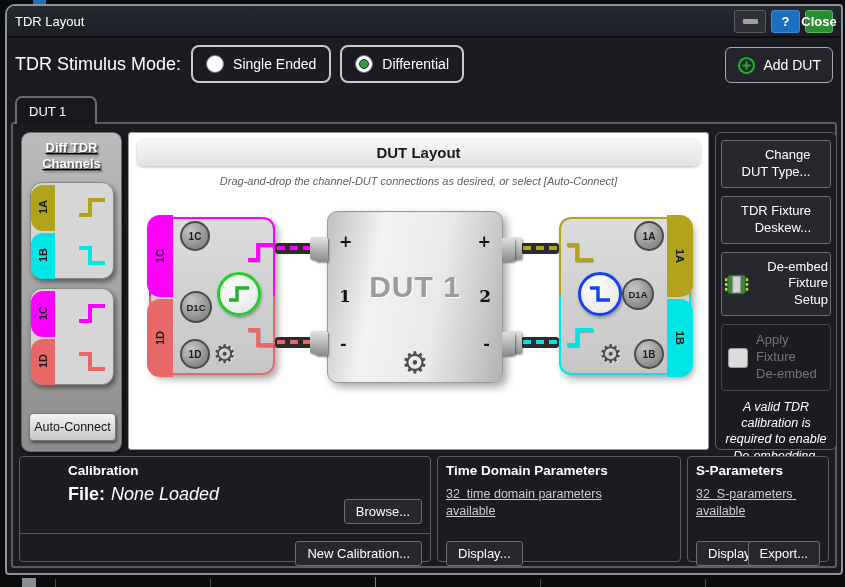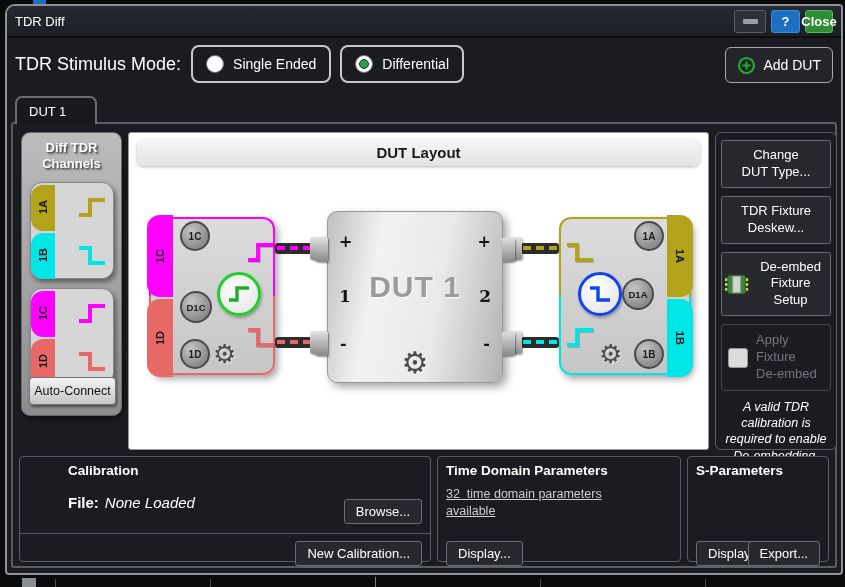--- a/index.html
+++ b/index.html
@@ -44,23 +44,23 @@
   .tab { position:relative; z-index:3; margin:6px 0 0 8px; width:82px; height:28px;
     background:#17191d; border:2px solid #6a6d73; border-bottom:none;
     border-radius:7px 7px 0 0; color:#fff; font-size:13px; display:flex;
     align-items:center; padding-left:12px; }
 
   
   .frame { position:absolute; left:4px; right:4px; top:116px; bottom:5px;
     border:2px solid #5a5d63; border-radius:3px; background:#1a1c21; }
 
   
-  .chpanel { position:absolute; left:8px; top:8px; width:101px; height:284px;
+  .chpanel { position:absolute; left:8px; top:8px; width:101px; height:320px;
     background:linear-gradient(#bcbcbc,#8d8d8d); border:1px solid #6a6a6a;
-    border-radius:9px; box-shadow:2px 2px 5px rgba(0,0,0,.5); }
+    border-radius:9px; box-shadow:2px 2px 5px rgba(0,0,0,.5);text-decoration:underline; }
   .chpanel .hd { text-align:center; color:#fff; font-weight:bold; font-size:13px;
     padding-top:7px; line-height:1.25; text-shadow:1px 1px 1px #555, 2px 2px 2px #666; }
   .chcard { position:relative; width:84px; height:97px; margin:9px auto 0 auto;
     background:#d6d6d6; border:1px solid #8a8a8a; border-radius:12px;
     box-shadow:2px 3px 5px rgba(0,0,0,.45); }
   .chtab { position:absolute; left:0; width:24px; height:46px;
     border-radius:12px 0 0 12px; display:flex; align-items:center; justify-content:center; }
   .chtab span { writing-mode:vertical-rl; transform:rotate(180deg);
     font-size:11px; font-weight:bold; color:#1a1a1a; }
   .chcard .ico { position:absolute; left:44px; }
@@ -118,36 +118,36 @@
   .tube { position:absolute; height:11px; background:#2c2c2c; border-radius:3px; z-index:0; }
   .tube .dash { position:absolute; left:2px; right:2px; top:3px; border-top:4.5px dashed currentColor; }
   .connector { position:absolute; width:17px; height:23px; z-index:1;
     background:linear-gradient(#e4e4e4,#8d8d8d); border-radius:3px; box-shadow:1px 1px 2px rgba(0,0,0,.4); }
 
   
   .sidepanel { position:absolute; left:702px; top:8px; width:122px; height:318px;
     background:#1a1c21; border:1px solid #5a5d63; border-radius:6px; padding:7px 5px; }
   .sp-btn { width:100%; margin-bottom:8px; background:#26282d; border:1px solid #6a6d73;
     border-radius:3px; color:#fff; font-size:13px; line-height:1.3; padding:6px 2px;
-    display:flex; align-items:center; justify-content:center; gap:4px; text-align:center; }
+    display:flex; align-items:center; justify-content:center; gap:4px; text-align:right; }
   .preline { white-space:pre-line; }
   .prewrap { white-space:pre-wrap; }
   .cbgroup { border:1.5px solid #45474c; border-radius:4px; padding:7px 6px;
     display:flex; align-items:center; gap:8px; margin-bottom:8px; }
   .cbbox { width:20px; height:20px; background:#dcdcdc; border:1px solid #999;
     border-radius:3px; flex:none; }
   .cblabel { color:#73767c; font-size:13px; line-height:1.3; }
   .spnote { color:#fff; font-style:italic; font-size:12.5px; text-align:center; line-height:1.3; }
 
   
   .bottomrow { position:absolute; left:6px; right:6px; top:332px; bottom:4px; display:flex; gap:6px; }
   .bpanel { position:relative; background:#1a1c21; border:1px solid #5a5d63; border-radius:4px; padding:6px 8px; }
   .bp-cal { width:412px;padding-left:48px; } .bp-td { width:244px; } .bp-sp { flex:1; }
   .bp-title { color:#fff; font-weight:bold; font-size:13.5px; }
-  .fileline { margin-top:16px; color:#fff; font-size:15px; }
+  .fileline { margin-top:6px; color:#fff; font-size:18px; }
   .fileline .fv { font-style:italic; margin-left:6px; }
   .dk-btn { position:absolute; background:#26282d; border:1px solid #6a6d73; border-radius:3px;
     color:#fff; font-size:13px; padding:4px 11px; }
   .divider { position:absolute; left:0; right:0; top:76px; border-top:1px solid #55585e; }
   .plink { margin-top:8px; color:#cfcfcf; font-size:12.5px; text-decoration:underline; line-height:1.35; }
 </style>
 </head>
 <body>
 
 <div class="stage">
@@ -155,21 +155,21 @@
   <div class="bg-tick" style="left:55px"></div>
   <div class="bg-tick" style="left:210px"></div>
   <div class="bg-tick" style="left:375px;height:10px;background:#7a7d82"></div>
   <div class="bg-tick" style="left:540px"></div>
   <div class="bg-tick" style="left:705px"></div>
   <div class="bg-chip"></div>
 
   <div class="dialog">
 
     <div class="titlebar">
-      <div class="wtitle">TDR Diff</div>
+      <div class="wtitle">TDR Layout</div>
       <div class="tb-btn btn-min">
         <div class="bar"></div>
       </div>
       <div class="tb-btn btn-help">?</div>
       <div class="tb-btn btn-close">Close</div>
     </div>
 
     <div class="stimrow">
       <div class="stimlabel">TDR Stimulus Mode:</div>
       <div class="radio-group">
@@ -227,20 +227,21 @@
           <svg class="ico" style="top:57px" width="34" height="30" viewBox="0 0 34 30">
             <path d="M4 8 H15 V23 H30" fill="none" stroke="#e86868" stroke-width="4"></path>
             </svg>
         </div>
 
         <div class="autoconnect">Auto-Connect</div>
       </div>
 
       <div class="layout">
         <div class="lhd">DUT Layout</div>
+        <div class="instr">Drag-and-drop the channel-DUT connections as desired, or select [Auto-Connect]</div>
 
         <div class="blk blk-left">
           <div class="body"></div>
           <div class="sidetab l tab-top" style="background:#ff00ff">
             <span>1C</span>
             </div>
           <div class="sidetab l tab-bot" style="background:#e86868">
             <span>1D</span>
             </div>
           <div class="pcircle pc30" style="left:31px;top:4px">1C</div>
@@ -358,20 +359,21 @@
           <div class="dk-btn" style="right:8px;top:84px">New Calibration...</div>
         </div>
         <div class="bpanel bp-td">
           <div class="bp-title">Time Domain Parameters</div>
           <div class="plink prewrap">32  time domain parameters
 available</div>
           <div class="dk-btn" style="left:8px;top:84px">Display...</div>
         </div>
         <div class="bpanel bp-sp">
           <div class="bp-title">S-Parameters</div>
+          <div class="plink prewrap">32  S-parameters available</div>
           <div class="dk-btn" style="left:8px;top:84px">Display...</div>
           <div class="dk-btn" style="right:8px;top:84px">Export...</div>
         </div>
       </div>
 
     </div>
   </div>
 </div>
 
 </body></html>

